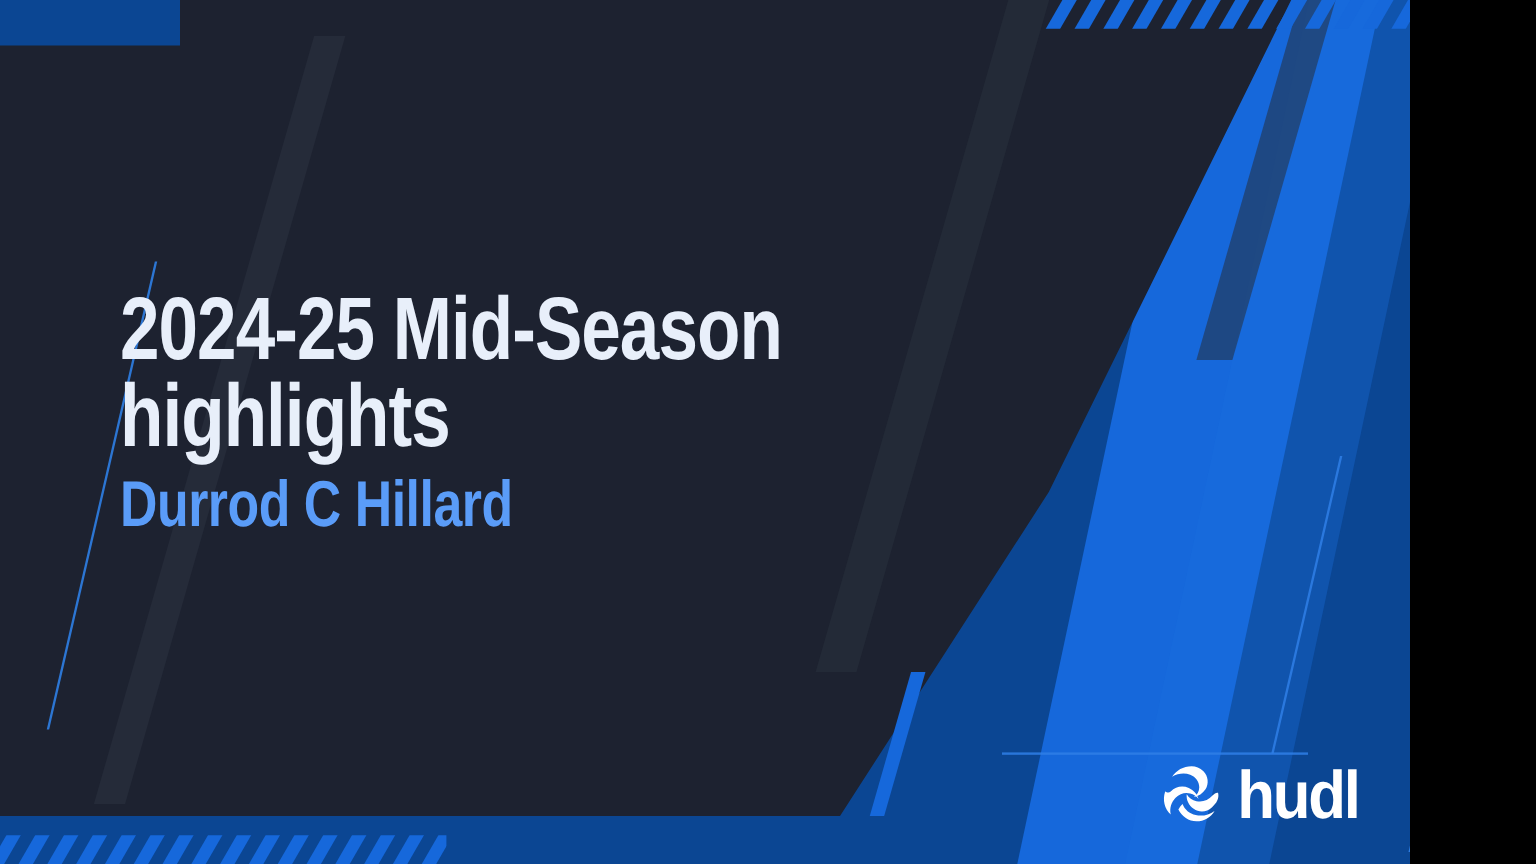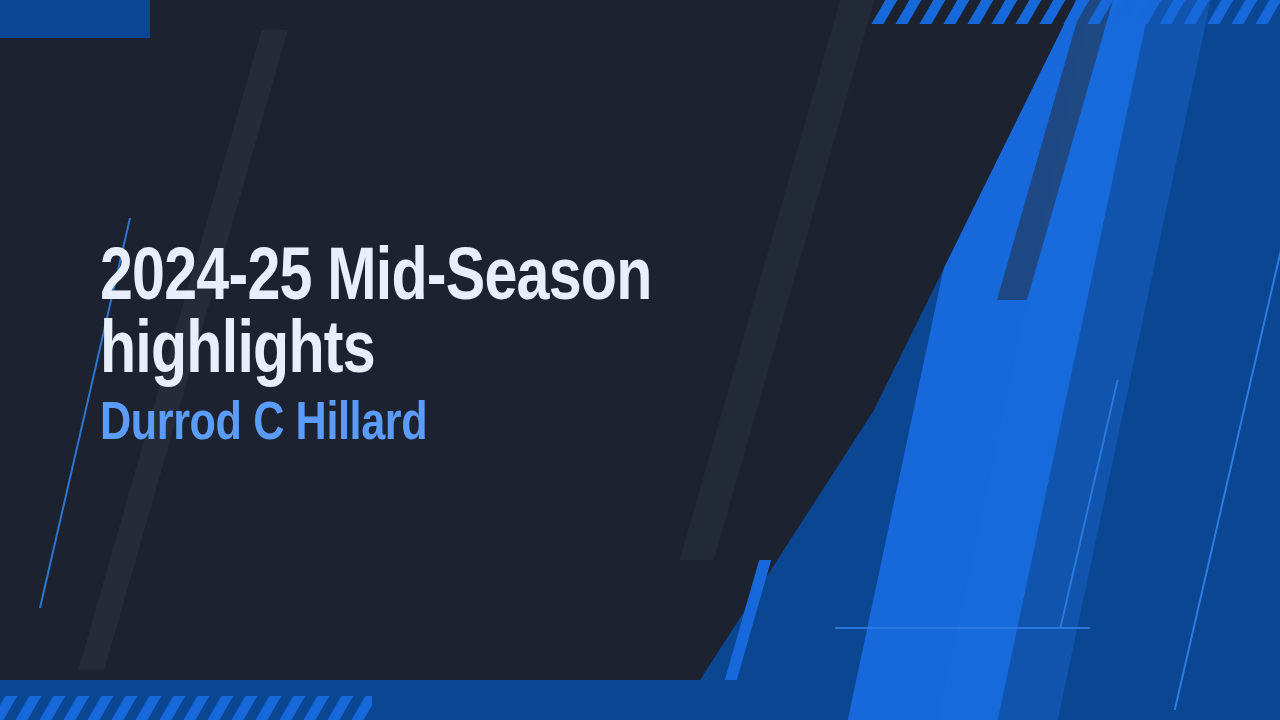--- a/index.html
+++ b/index.html
@@ -7,21 +7,21 @@
     margin: 0;
     padding: 0;
     background: #000;
   }
   body {
     font-family: "Liberation Sans", sans-serif;
   }
 
   .stage {
     position: relative;
-    width: 1280px;
+    width: 1175px;
     height: 720px;
     overflow: hidden;
     background: #0b4693;
   }
 
   
   .layer {
     position: absolute;
     top: 0; left: 0;
     width: 1280px;
@@ -206,14 +206,25 @@
       <i style="left:300px"></i>
       <i style="left:324px"></i>
       <i style="left:348px"></i>
   </div>
 
   <div class="text-block">
     <h1 class="title">2024-25 Mid-Season highlights</h1>
     <h2 class="subtitle">Durrod C Hillard</h2>
   </div>
 
+  <div class="logo">
+    <svg class="logo-mark" width="58" height="58" viewBox="0 0 100 100" aria-hidden="true">
+      <g fill="#ffffff">
+        <path d="M50 8 C38 8 28 14 22 23 C30 18 40 17 48 20 C56 23 61 30 61 38 C61 44 58 49 53 52 C60 51 66 47 70 41 C75 33 74 22 67 15 C62 10 56 8 50 8 Z"></path>
+        <path d="M12 44 C8 56 11 69 20 77 C18 68 21 59 27 53 C33 47 41 45 48 47 C53 48 57 51 60 55 C58 48 53 42 46 39 C37 35 27 37 20 44 C17 47 14 45 12 44 Z"></path>
+        <path d="M88 46 C86 45 83 47 80 50 C74 57 65 60 57 58 C51 57 46 53 43 48 C42 56 46 64 53 69 C61 75 72 74 79 67 C86 61 90 54 88 46 Z"></path>
+        <path d="M31 70 C36 80 46 87 57 87 C68 87 78 81 83 72 C75 78 65 80 56 78 C47 76 40 70 37 62 C34 65 32 68 31 70 Z"></path>
+      </g>
+    </svg>
+    <span class="logo-word">hudl</span>
+  </div>
 
 </div>
 
 </body></html>

